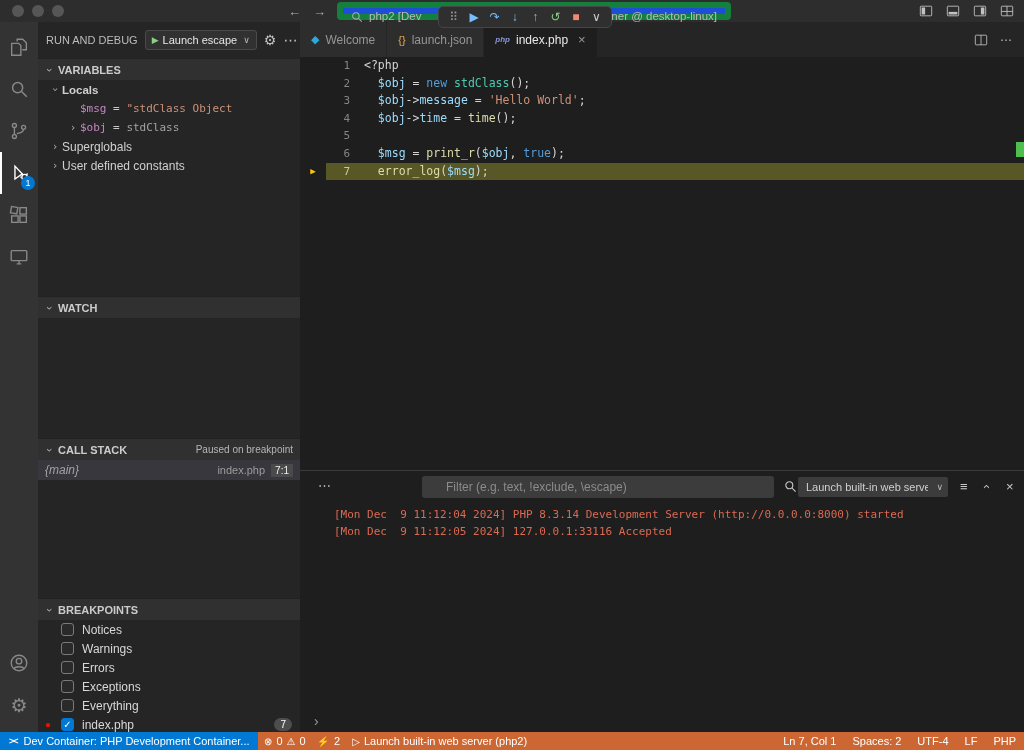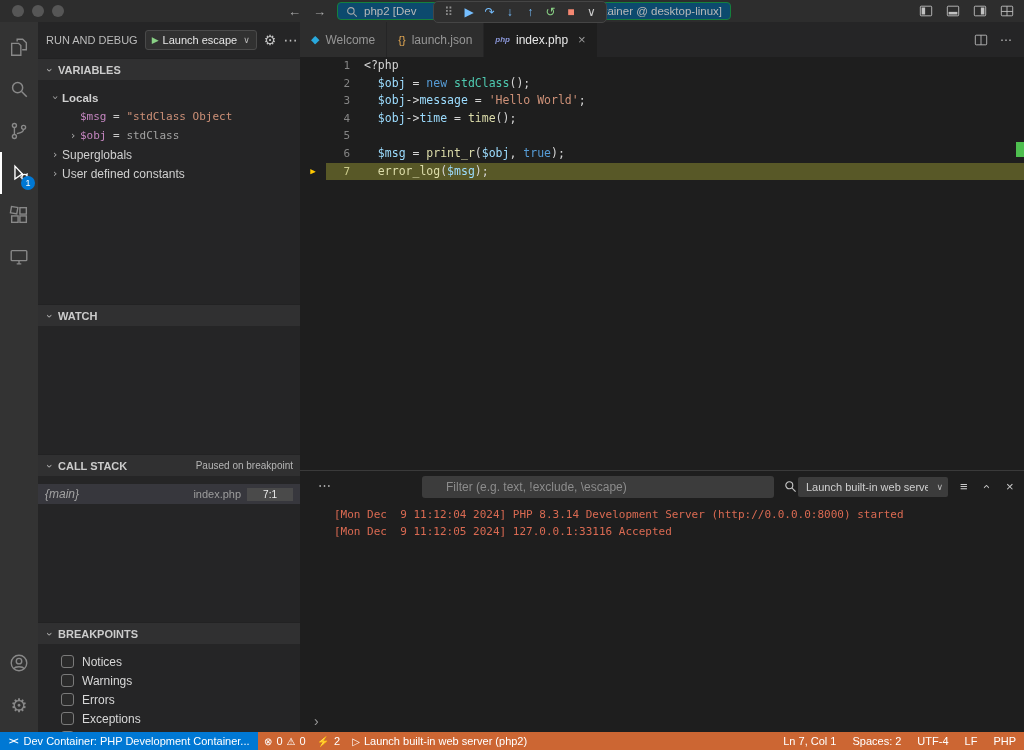--- a/index.html
+++ b/index.html
@@ -10,21 +10,21 @@
     font-family:"Liberation Sans", sans-serif; font-size:12px;
     -webkit-font-smoothing:antialiased;
   }
   svg { display:block; }
 
   
   .titlebar { position:absolute; top:0; left:0; right:0; height:22px; background:#2d2d2d; }
   .traffic { position:absolute; left:12px; top:5px; display:flex; gap:8px; }
   .tl { width:12px; height:12px; border-radius:50%; background:#565656; display:inline-block; }
   .navs { position:absolute; left:288px; top:0; height:22px; display:flex; gap:12px; align-items:center; color:#ababab; font-size:13px; }
-  .command-center { position:absolute; left:337px; top:2px; width:394px; height:18px; background:#0c4a6e; border:1px solid #15803d; border-radius:4px; color:#b9b9b9; font-size:11.5px; }
+  .command-center { position:absolute; left:337px; top:2px; width:394px; height:18px; background:#1d4ed8; border:6px solid #15803d; border-radius:4px; color:#b9b9b9; font-size:11.5px; }
   .cc-search { position:absolute; left:8px; top:3px; color:#ababab; }
   .cc-left { position:absolute; left:26px; top:2px; white-space:nowrap; }
   .cc-right { position:absolute; right:8px; top:2px; white-space:nowrap; }
   .debug-toolbar { position:absolute; left:95px; top:-2px; width:174px; height:22px; background:#2f2f2f; border:1px solid #454545; border-radius:5px; display:flex; align-items:center; gap:1px; padding:0 5px; z-index:5; }
   .dbg-btn { width:20px; text-align:center; font-size:12px; line-height:20px; cursor:default; }
   .layout-icons { position:absolute; right:10px; top:4px; display:flex; gap:13px; color:#c2c2c2; }
 
   
   .main { position:absolute; top:22px; left:0; right:0; bottom:18px; display:flex; }
 
@@ -42,21 +42,21 @@
   .sb-title { font-size:11px; color:#bcbcbc; white-space:nowrap; }
   .launch-pill { display:flex; align-items:center; gap:4px; background:#313131; border:1px solid #4a4a4a; border-radius:3px; height:20px; padding:0 6px; font-size:11px; color:#e6e6e6; white-space:nowrap; }
   .launch-play { color:#89d185; font-size:9px; }
   .pill-chev { color:#bbbbbb; font-size:9px; margin-left:2px; }
   .hdr-ic { color:#c2c2c2; font-size:14px; }
 
   .section-header { height:22px; background:#303031; display:flex; align-items:center; gap:3px; padding:0 7px; font-size:11px; font-weight:bold; color:#cccccc; border-top:1px solid #222223; }
   .sec-chev { display:inline-block; transform:rotate(90deg); font-size:11px; color:#ababab; width:10px; text-align:center; font-weight:normal; }
   .sec-status { margin-left:auto; font-weight:normal; font-size:10px; color:#b5b5b5; }
 
-  .sec-body { overflow:hidden;margin-top:8px; }
+  .sec-body { overflow:hidden; }
   .body-variables { height:216px; }
   .body-watch { height:120px; }
   .body-callstack { height:138px; }
   .body-breakpoints { flex:1; }
 
   .vrow { height:19px; display:flex; align-items:center; font-family:"DejaVu Sans Mono", monospace; font-size:11px; white-space:pre; }
   .vrow.d1 { padding-left:10px; }
   .vrow.d2 { padding-left:28px; }
   .twisty { width:14px; display:inline-block; text-align:center; color:#ababab; font-size:11px; flex:none; }
   .twisty.open { transform:rotate(90deg); }
@@ -64,21 +64,21 @@
   .vscope.strong { font-weight:bold; font-size:11.5px; }
   .vname { color:#c586c0; }
   .veq { color:#c8c8c8; }
   .vval-string { color:#ce9178; }
   .vval-object { color:#a3a3a3; }
 
   .frame { height:20px; background:#37373d; display:flex; align-items:center; padding:0 7px; }
   .fname { color:#a3a3a3; font-size:12px;font-style:italic; }
   .fright { margin-left:auto; display:flex; align-items:center; gap:6px; }
   .ffile { color:#9d9d9d; font-size:11px; }
-  .fbadge { background:#4a4a4a; color:#f0f0f0; font-size:10px; border-radius:0; padding:1px 16px; }
+  .fbadge { background:#4a4a4a; color:#f0f0f0; font-size:10px; border-radius:0; padding:1px 4px; }
 
   .bp { height:19px; display:flex; align-items:center; gap:8px; padding:0 8px 0 5px; font-size:12px; color:#d8d8d8; }
   .bp-dot { width:10px; text-align:center; color:transparent; font-size:10px; flex:none; }
   .bp-dot.on { color:#e51400; }
   .cb { width:13px; height:13px; border:1px solid #7a7a7a; border-radius:3px; background:#2a2a2a; color:transparent; font-size:10px; line-height:11px; text-align:center; flex:none; }
   .cb.on { background:#0078d4; border-color:#0078d4; color:#ffffff; }
   .bp-badge { margin-left:auto; background:#4d4d4d; color:#ffffff; font-size:10px; border-radius:8px; padding:1px 6px; }
 
   
   .editor-area { flex:1; display:flex; flex-direction:column; background:#1e1e1e; min-width:0; }

